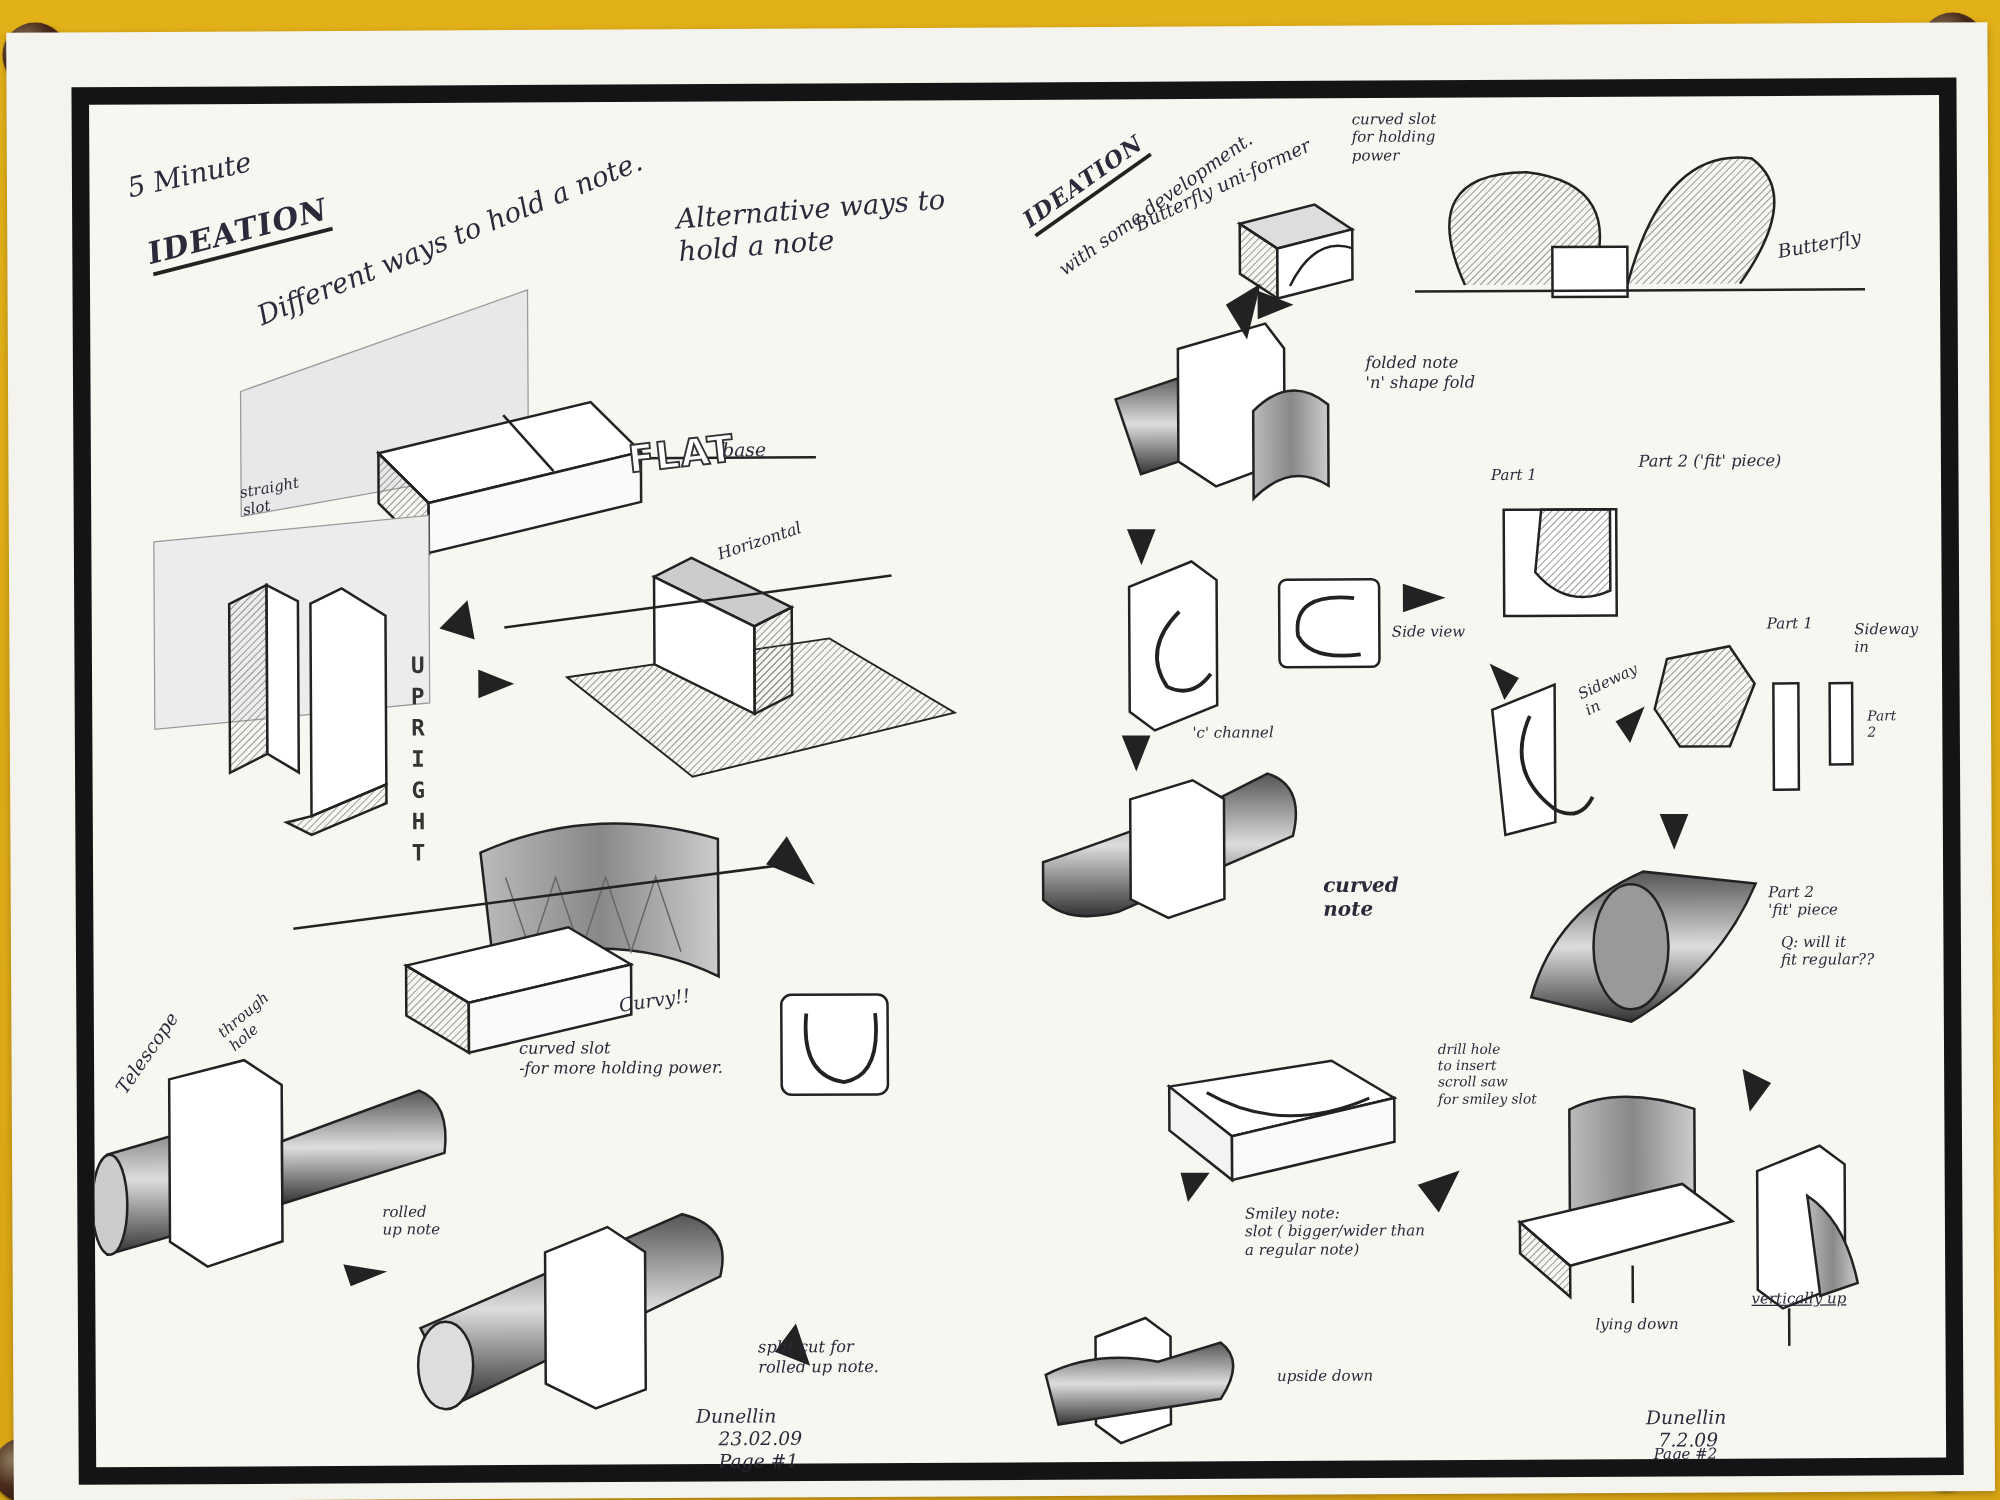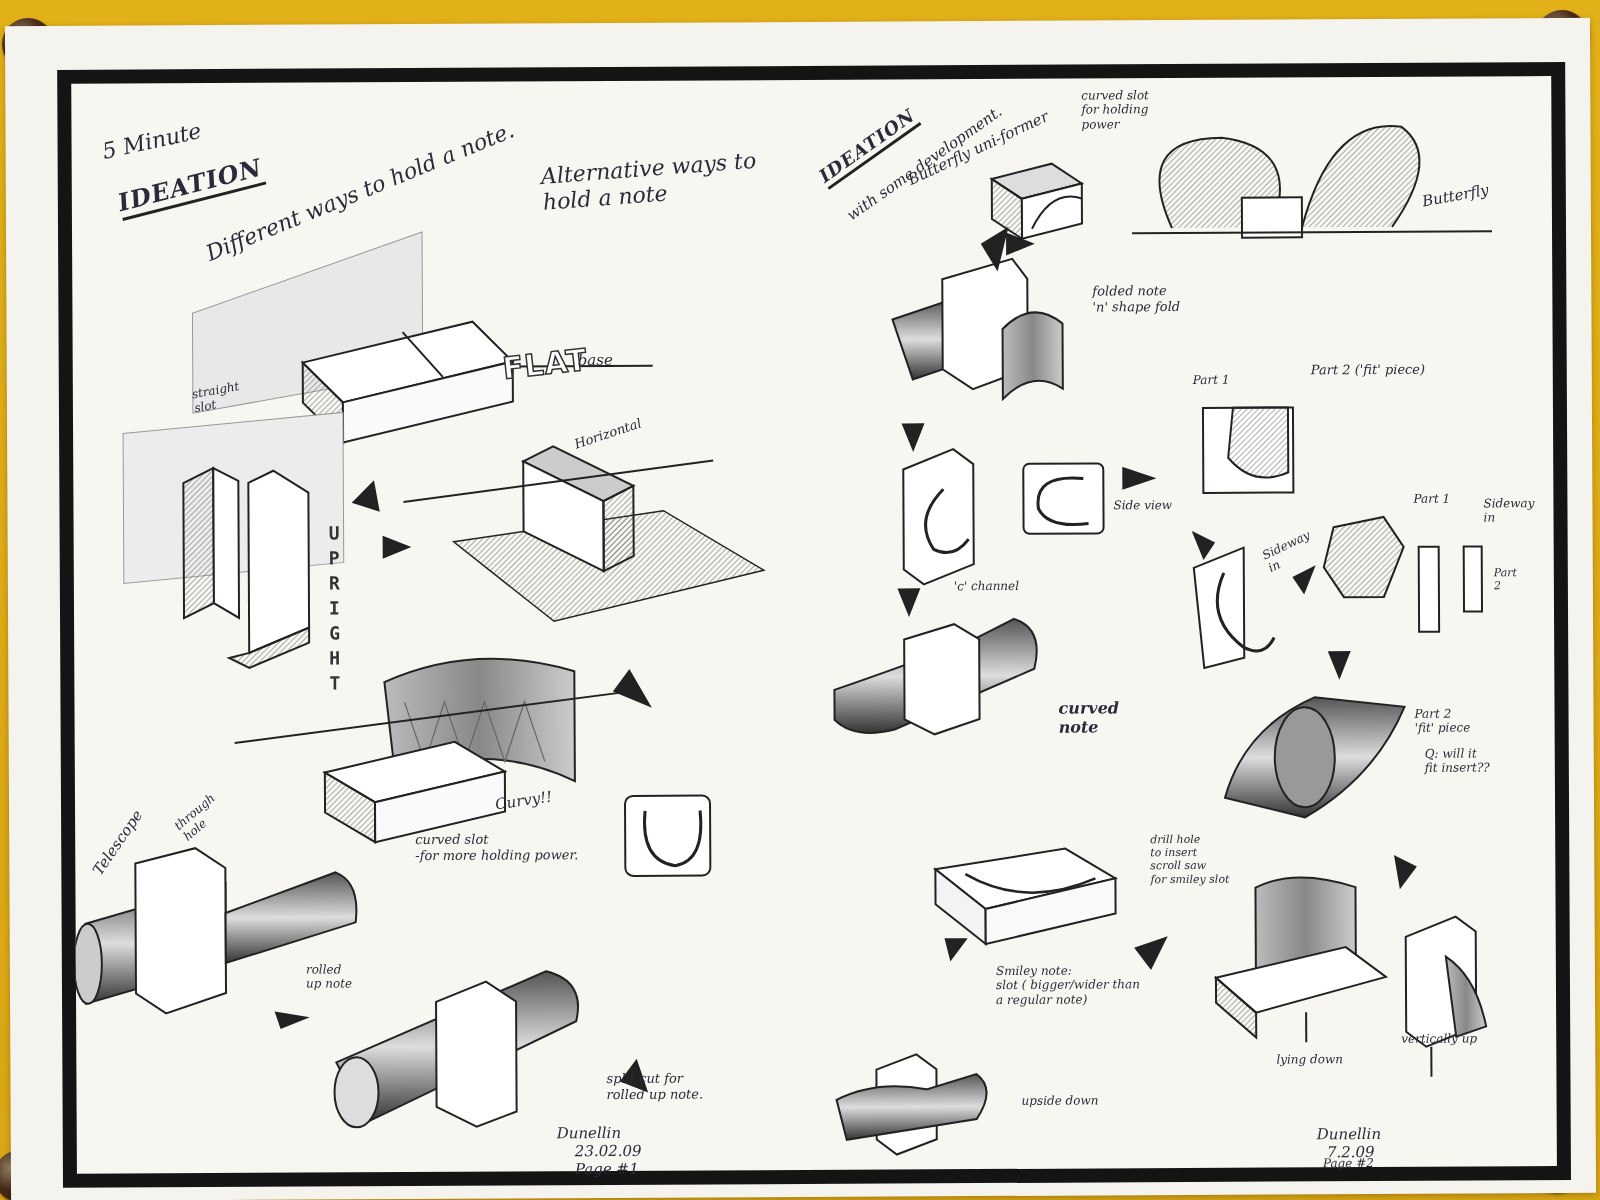--- a/index.html
+++ b/index.html
@@ -225,31 +225,31 @@
     <div class="note" style="left:1340px;top:415px;font-size:12px;">Part 1</div>
     <div class="note" style="left:1410px;top:420px;font-size:12px;">Sideway
 in</div>
     <div class="note" style="left:1420px;top:490px;font-size:11px;font-style:italic;">Part
 2</div>
     <div class="note" style="left:984px;top:620px;font-size:16px;font-weight:bold;">curved
 note</div>
     <div class="note" style="left:1340px;top:630px;font-size:12px;">Part 2
 'fit' piece</div>
     <div class="note" style="left:1350px;top:670px;font-size:12px;">Q: will it
-fit insert??</div>
+fit regular??</div>
     <div class="note" style="left:1075px;top:755px;font-size:11px;">drill hole
 to insert
 scroll saw
 for smiley slot</div>
     <div class="note" style="left:920px;top:885px;font-size:12px;">Smiley   note:
 slot ( bigger/wider than
           a regular note)</div>
     <div class="note" style="left:945px;top:1015px;font-size:12px;">upside down</div>
     <div class="note" style="left:1200px;top:975px;font-size:12px;">lying down</div>
-    <div class="note" style="left:1325px;top:955px;font-size:12px;">vertically up</div>
+    <div class="note" style="left:1325px;top:955px;font-size:12px;text-decoration:underline;">vertically up</div>
     <div class="note" style="left:1240px;top:1030px;">
       <span>Dunellin</span>
       <span style="margin-left:10px;">7.2.09</span>
       <span style="margin-left:6px;position:relative;top:-8px;font-size:12px;">Page #2</span>
     </div>
 
   </div>
 </div>
 
 </body></html>

